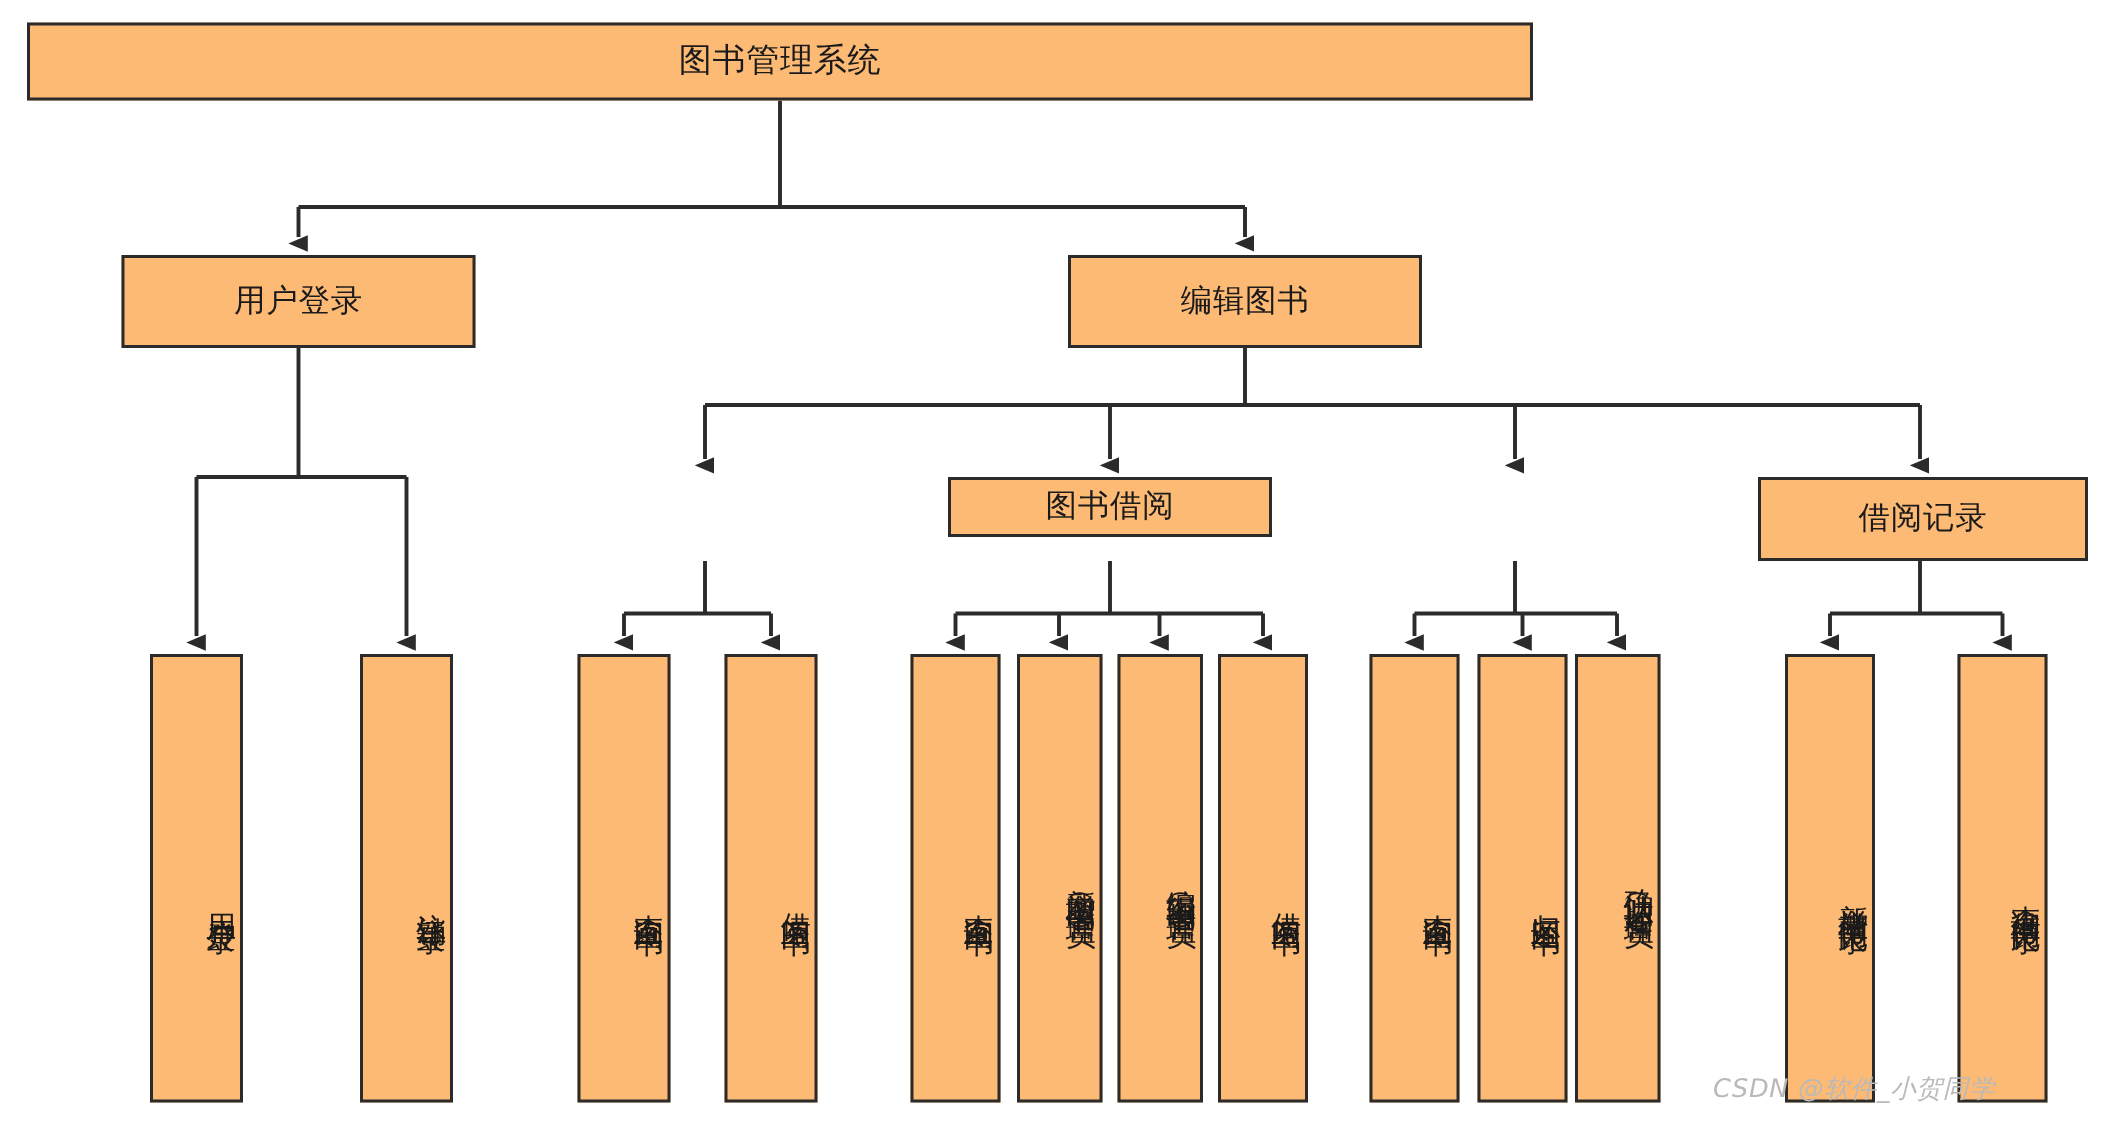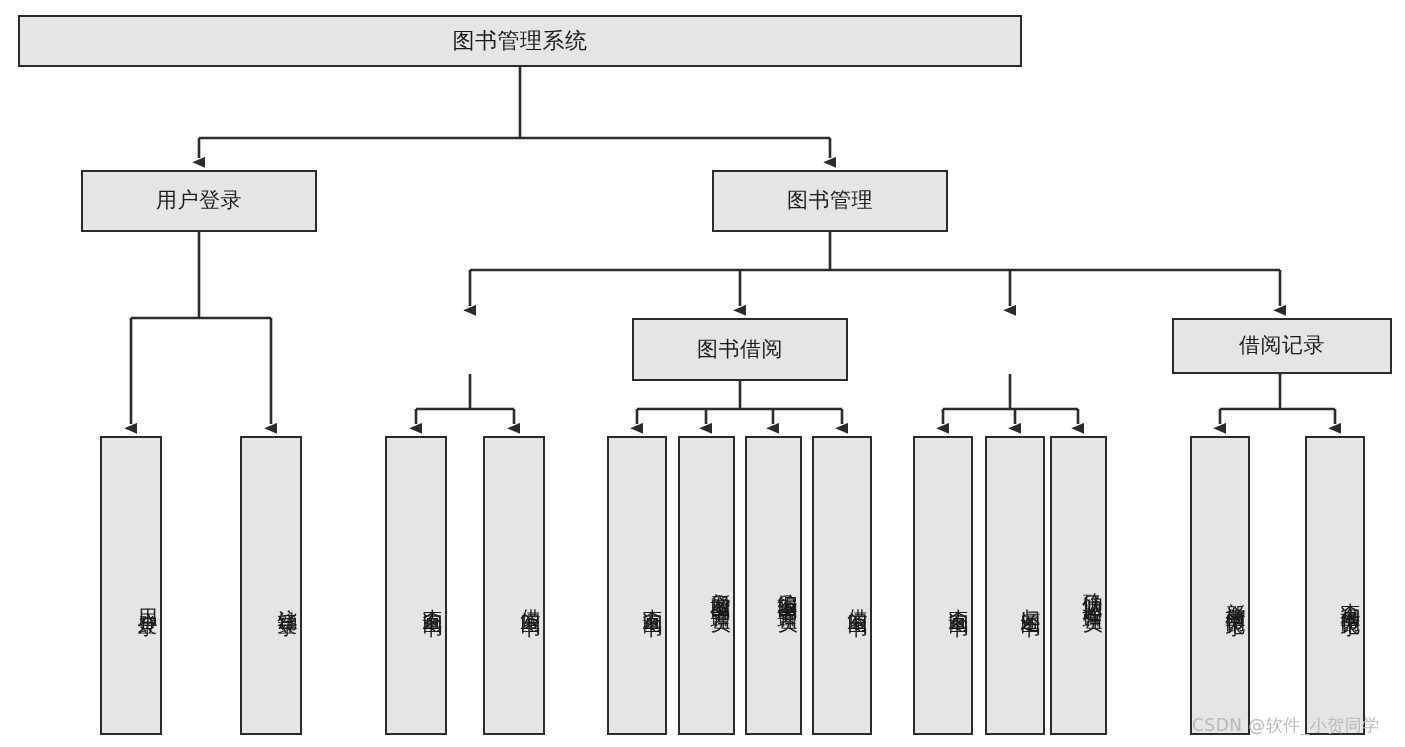--- a/index.html
+++ b/index.html
@@ -20,21 +20,21 @@
   #diagram-svg {
     position: absolute;
     left: 0;
     top: 0;
     width: 1405px;
     height: 747px;
   }
   .node {
     position: absolute;
     box-sizing: border-box;
-    background: #e5e5e5;
+    background: #fdba74;
     border: 2.2px solid #2b2b2b;
     display: flex;
     align-items: center;
     justify-content: center;
     color: #1a1a1a;
     text-align: center;
   }
   .node.horiz {
     font-size: 21px;
     letter-spacing: 0.5px;
@@ -122,24 +122,24 @@
   </svg>
 
   <div class="node horiz root" style="left:18px;top:15px;width:1004px;height:52px;">
     <span>图书管理系统</span>
   </div>
 
   <div class="node horiz" style="left:81px;top:170px;width:236px;height:62px;">
     <span>用户登录</span>
   </div>
   <div class="node horiz" style="left:712px;top:170px;width:236px;height:62px;">
-    <span>图书管理</span>
+    <span>编辑图书</span>
   </div>
 
-  <div class="node horiz" style="left:632px;top:318px;width:216px;height:63px;">
+  <div class="node horiz" style="left:632px;top:318px;width:216px;height:40px;">
     <span>图书借阅</span>
   </div>
   <div class="node horiz" style="left:1172px;top:318px;width:220px;height:56px;">
     <span>借阅记录</span>
   </div>
 
   <div class="node vert" style="left:100px;top:436px;width:62px;height:299px;">
     <span class="vlabel">用户登录</span>
   </div>
   <div class="node vert" style="left:240px;top:436px;width:62px;height:299px;">
@@ -176,15 +176,15 @@
     <span class="vlabel">确认归还（管理员）</span>
   </div>
 
   <div class="node vert" style="left:1190px;top:436px;width:60px;height:299px;padding-top:20px;">
     <span class="vlabel">新增借阅记录</span>
   </div>
   <div class="node vert" style="left:1305px;top:436px;width:60px;height:299px;padding-top:20px;">
     <span class="vlabel">查询借阅记录</span>
   </div>
 
-  <div class="watermark" style="left:1192px;top:714px;">CSDN @软件_小贺同学</div>
+  <div class="watermark" style="left:1142px;top:714px;font-style:italic;">CSDN @软件_小贺同学</div>
 
 </div>
 
 </body></html>

